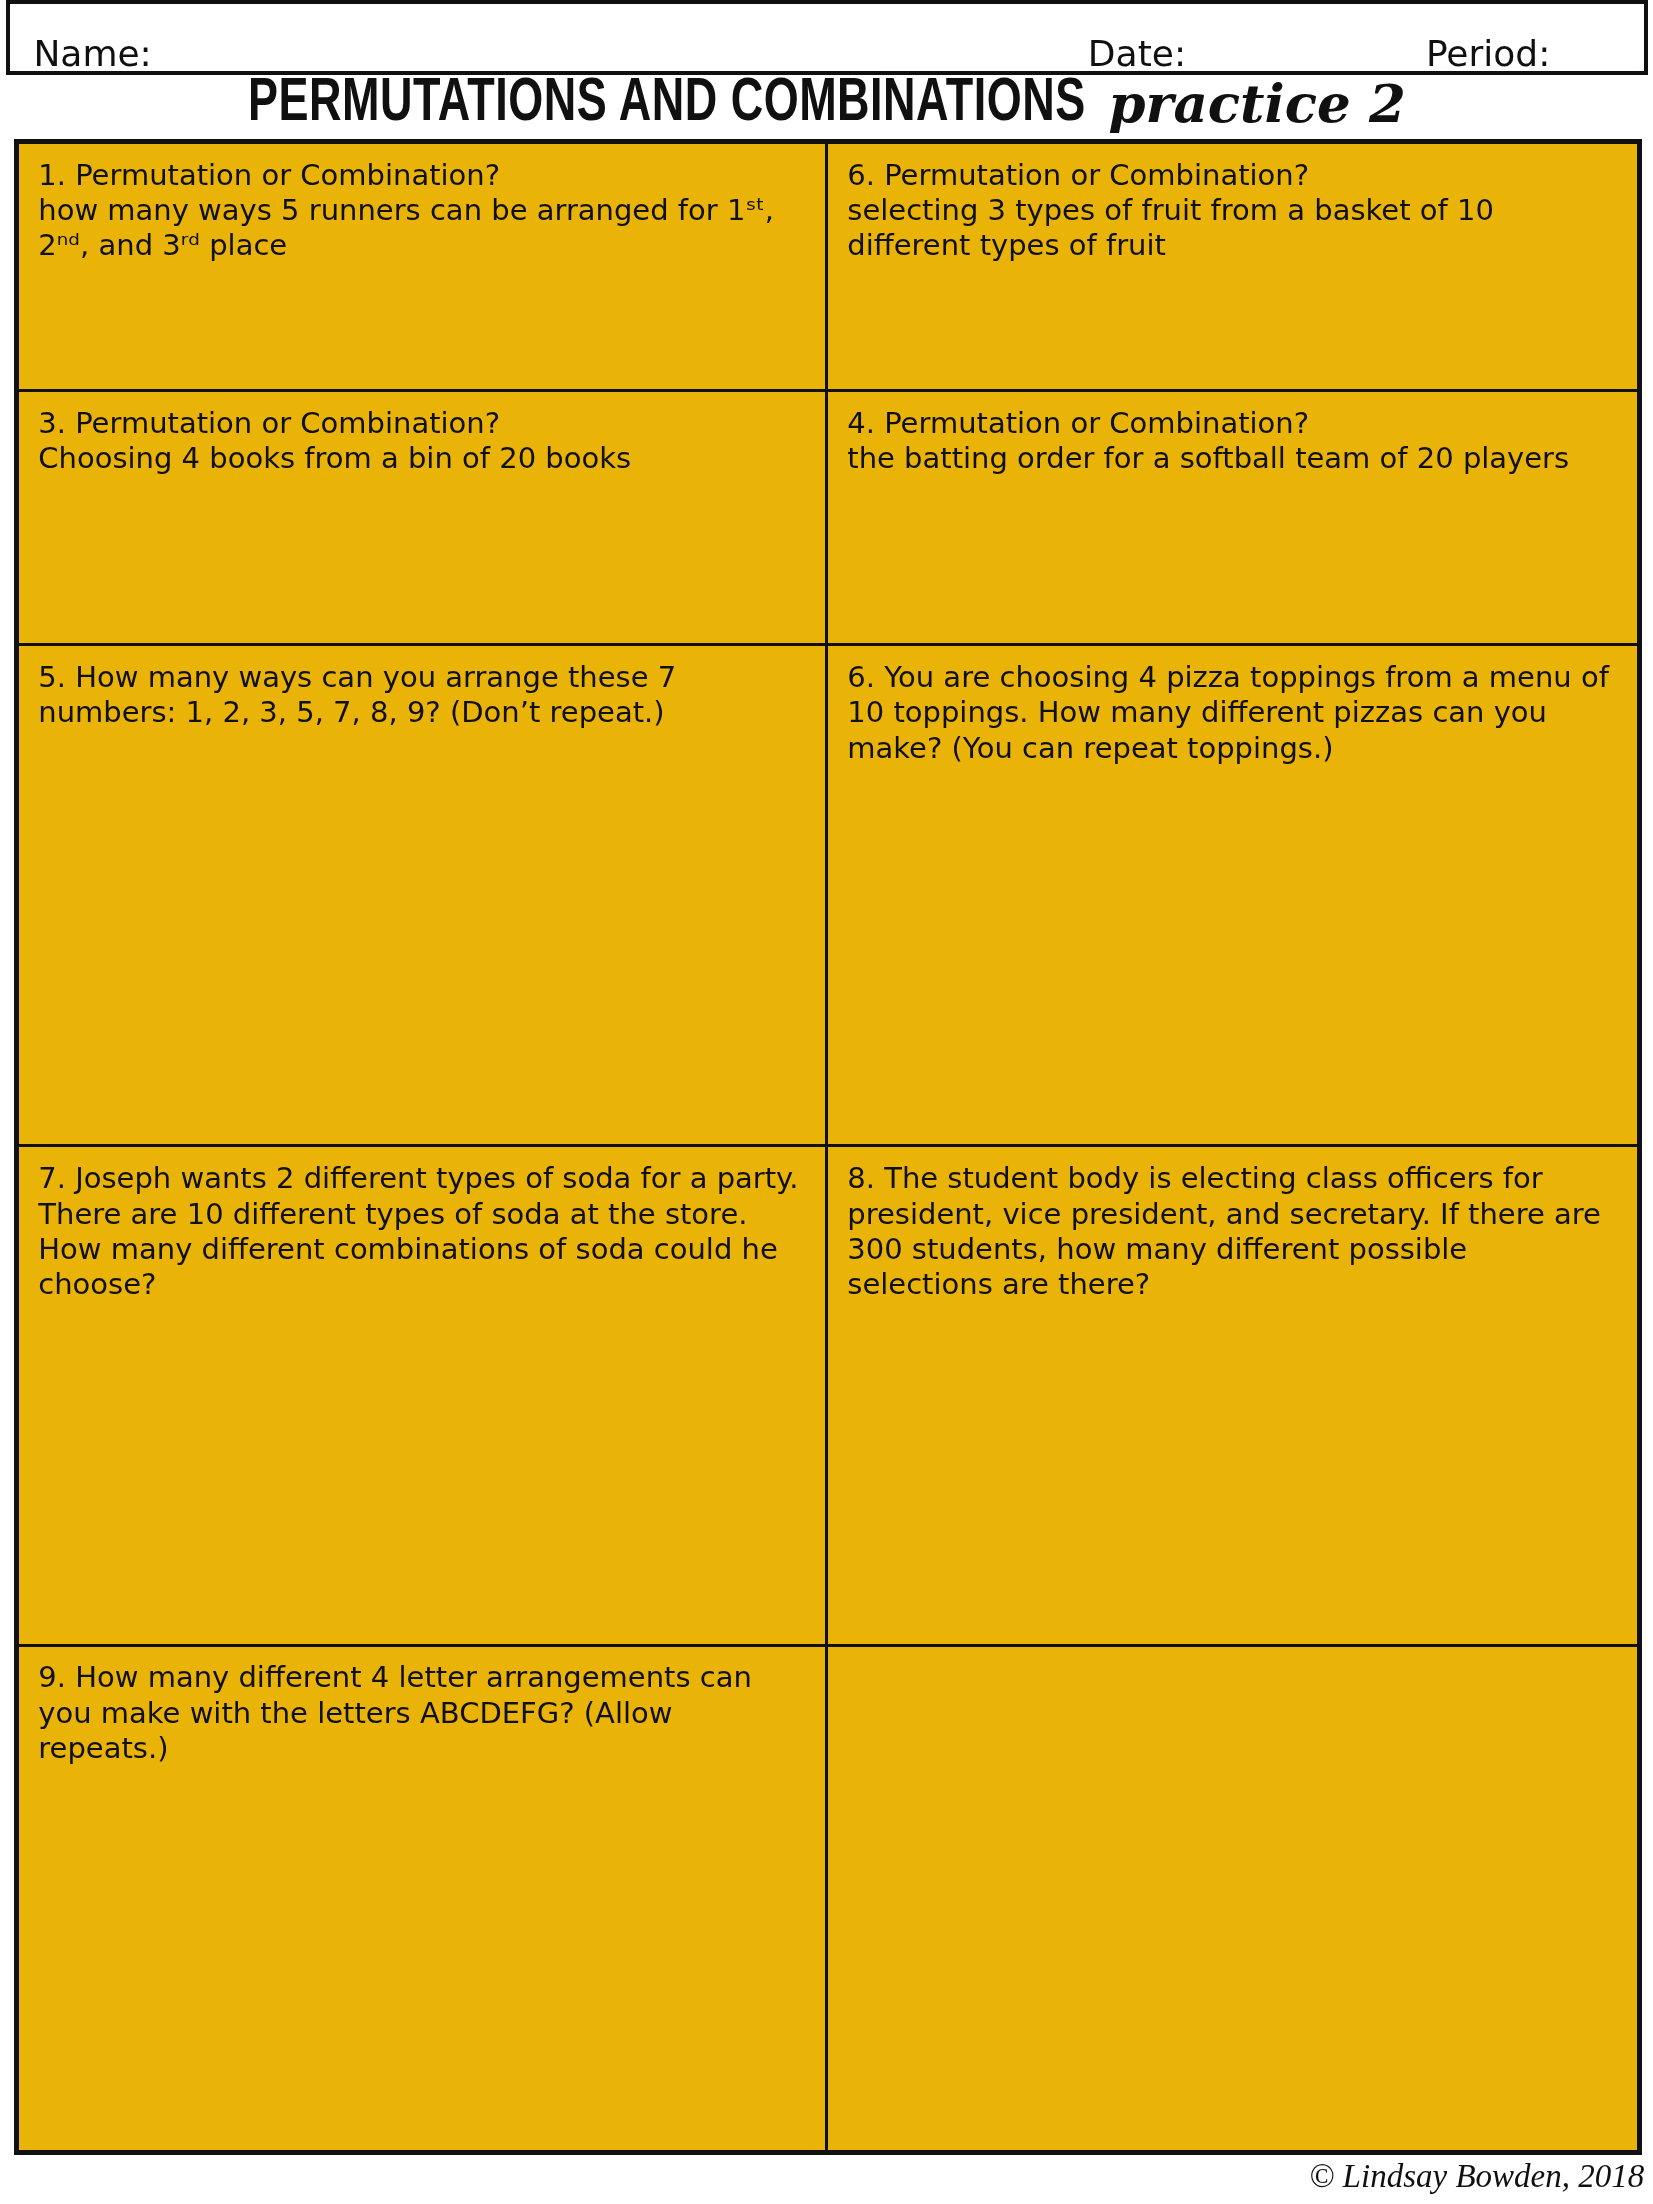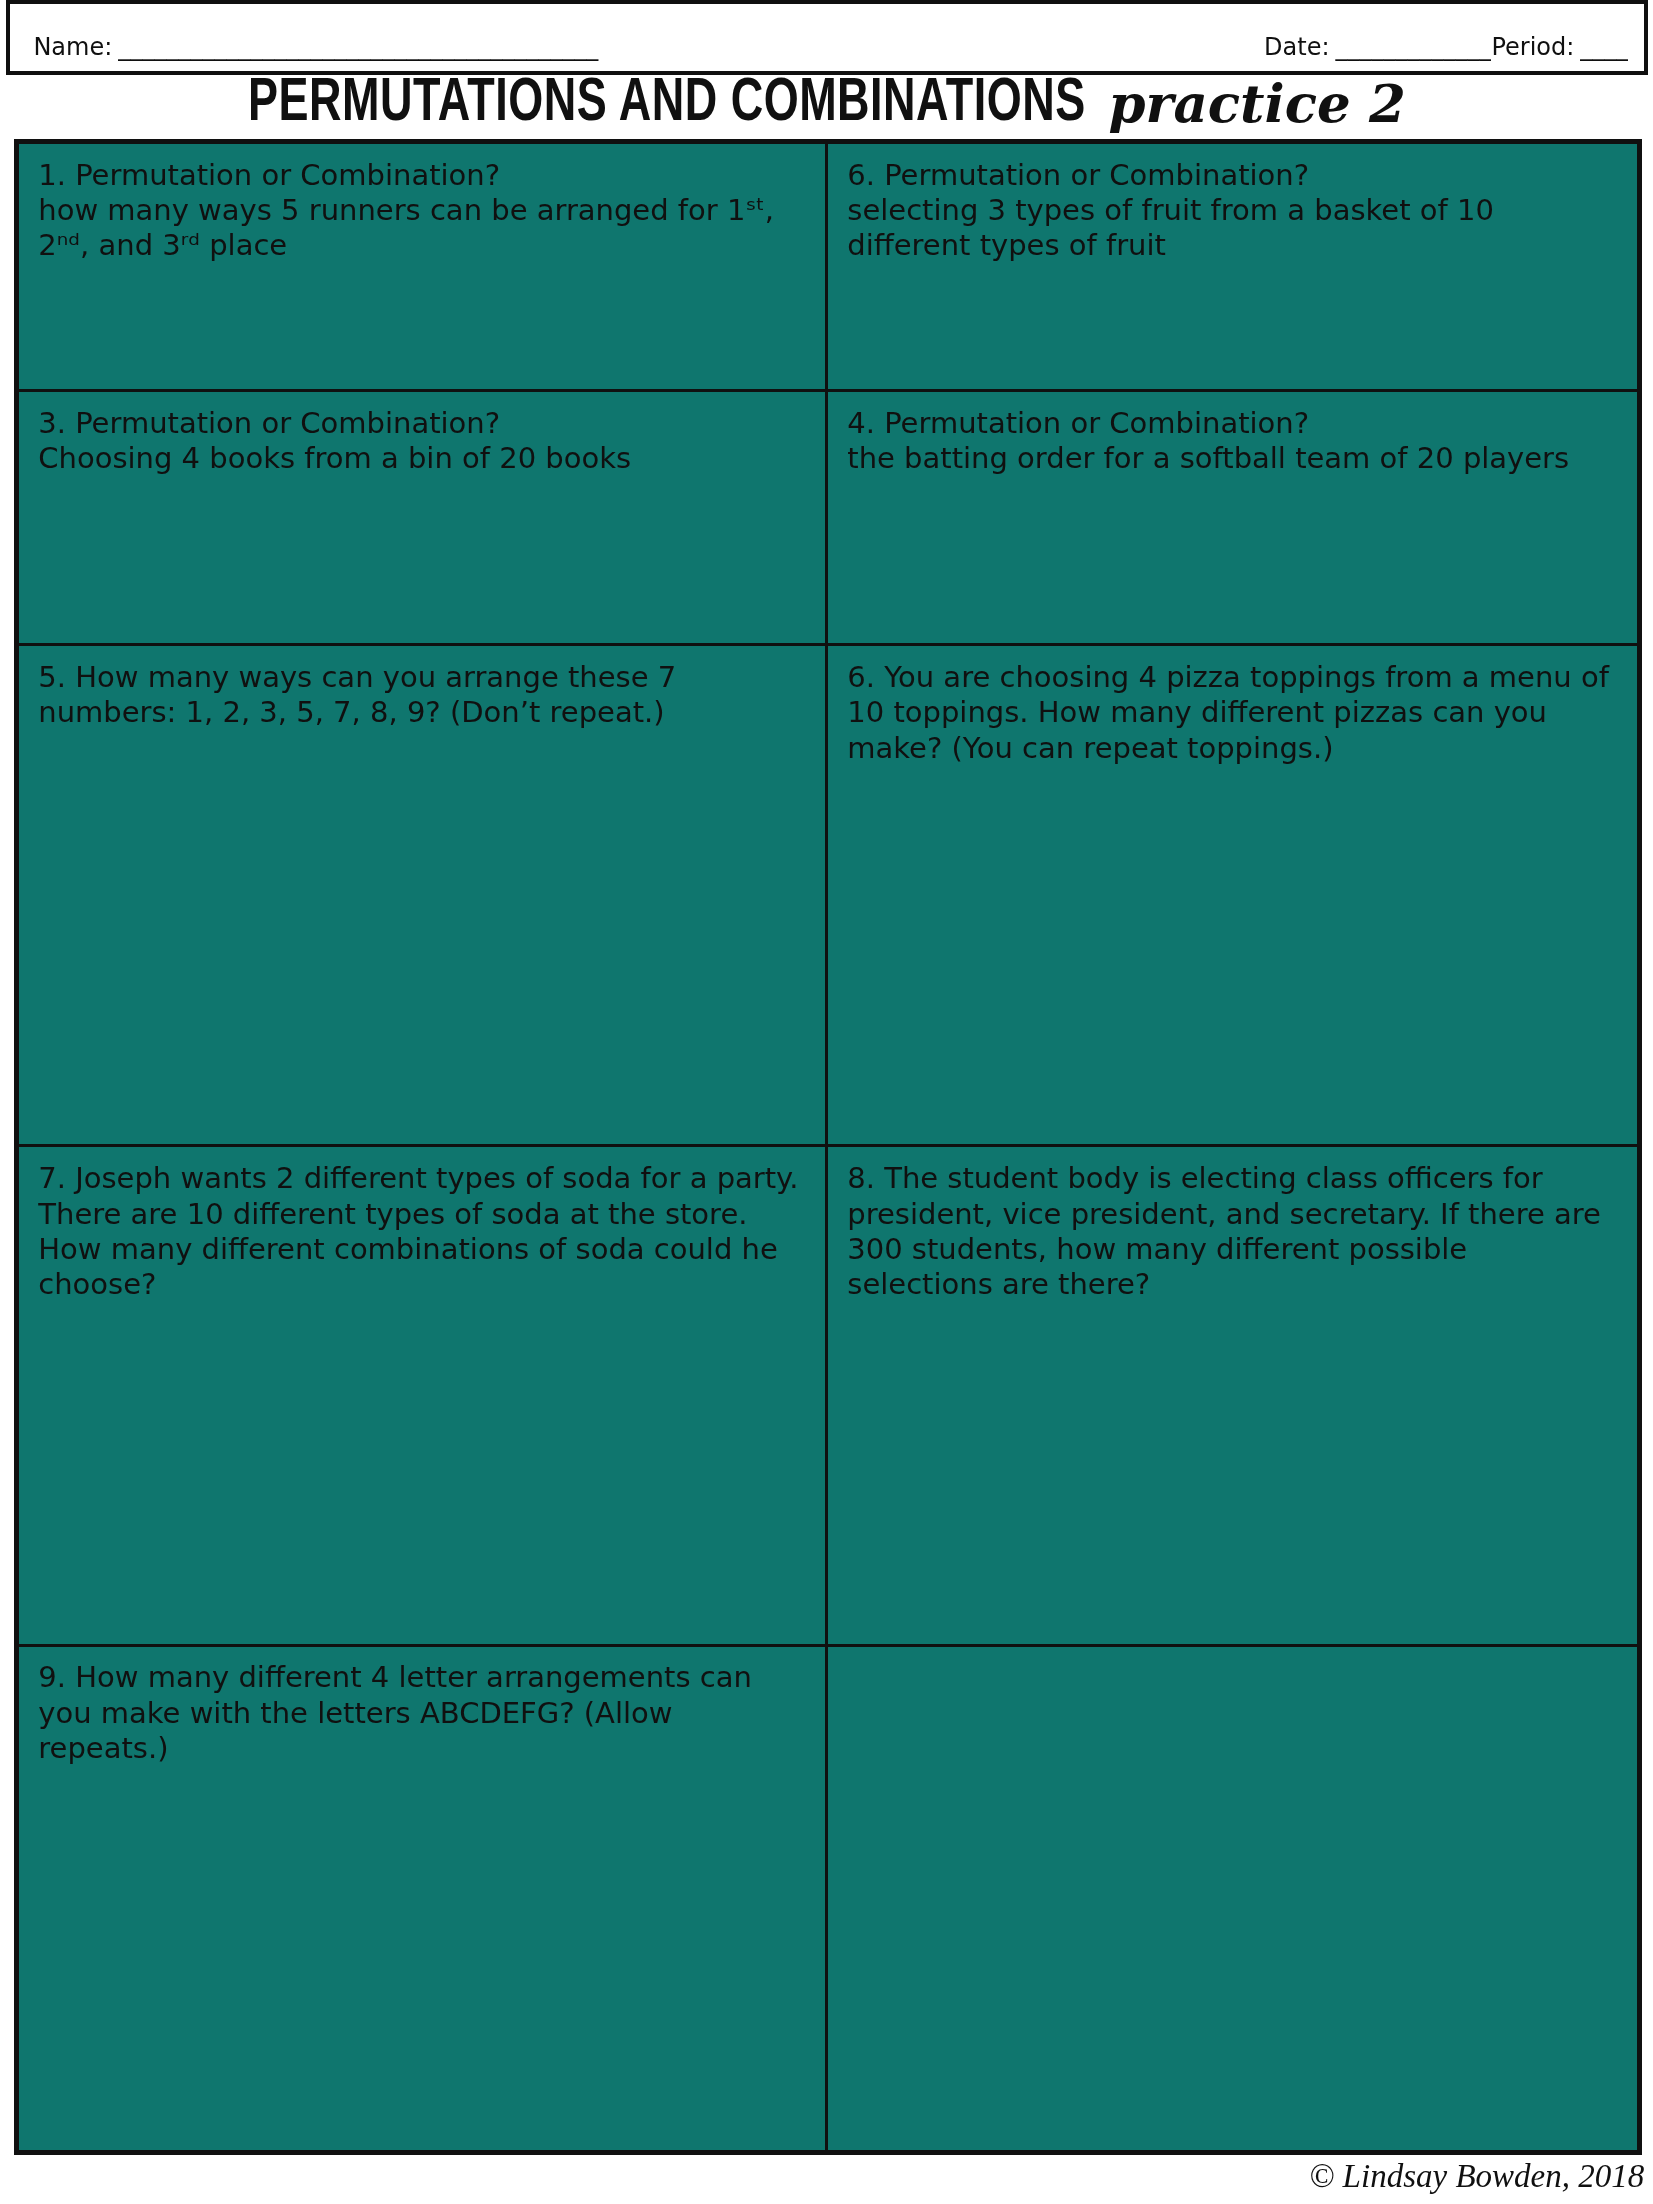--- a/index.html
+++ b/index.html
@@ -21,21 +21,21 @@
     position: absolute;
     left: 5.9px;
     top: 0px;
     width: 1642px;
     height: 75px;
     box-sizing: border-box;
     border: 4.9px solid #101010;
     display: flex;
     align-items: baseline;
     padding: 29px 15.7px 9.8px 23.5px;
-    font-size: 24px;
+    font-size: 36px;
     white-space: nowrap;
   }
   .header-label {
     flex: 0 0 auto;
   }
   .header-blank {
     overflow: hidden;
     flex: 0 0 auto;
     margin-left: 5.9px;
   }
@@ -79,21 +79,21 @@
     position: absolute;
     left: 13.7px;
     top: 139px;
     width: 1628px;
     height: 2016px;
     box-sizing: border-box;
     border: 5.9px solid #101010;
     display: grid;
     grid-template-columns: 1fr 1fr;
     grid-template-rows: 254fr 260fr 513fr 511fr 515fr;
-    background: #0f766e;
+    background: #eab308;
   }
   .cell {
     box-sizing: border-box;
     padding: 13.7px 21.6px 9.8px 19.6px;
     font-size: 29px;
     line-height: 1.22;
     overflow: hidden;
   }
   .cell.bR { border-right: 3.9px solid #101010; }
   .cell.bB { border-bottom: 3.9px solid #101010; }

